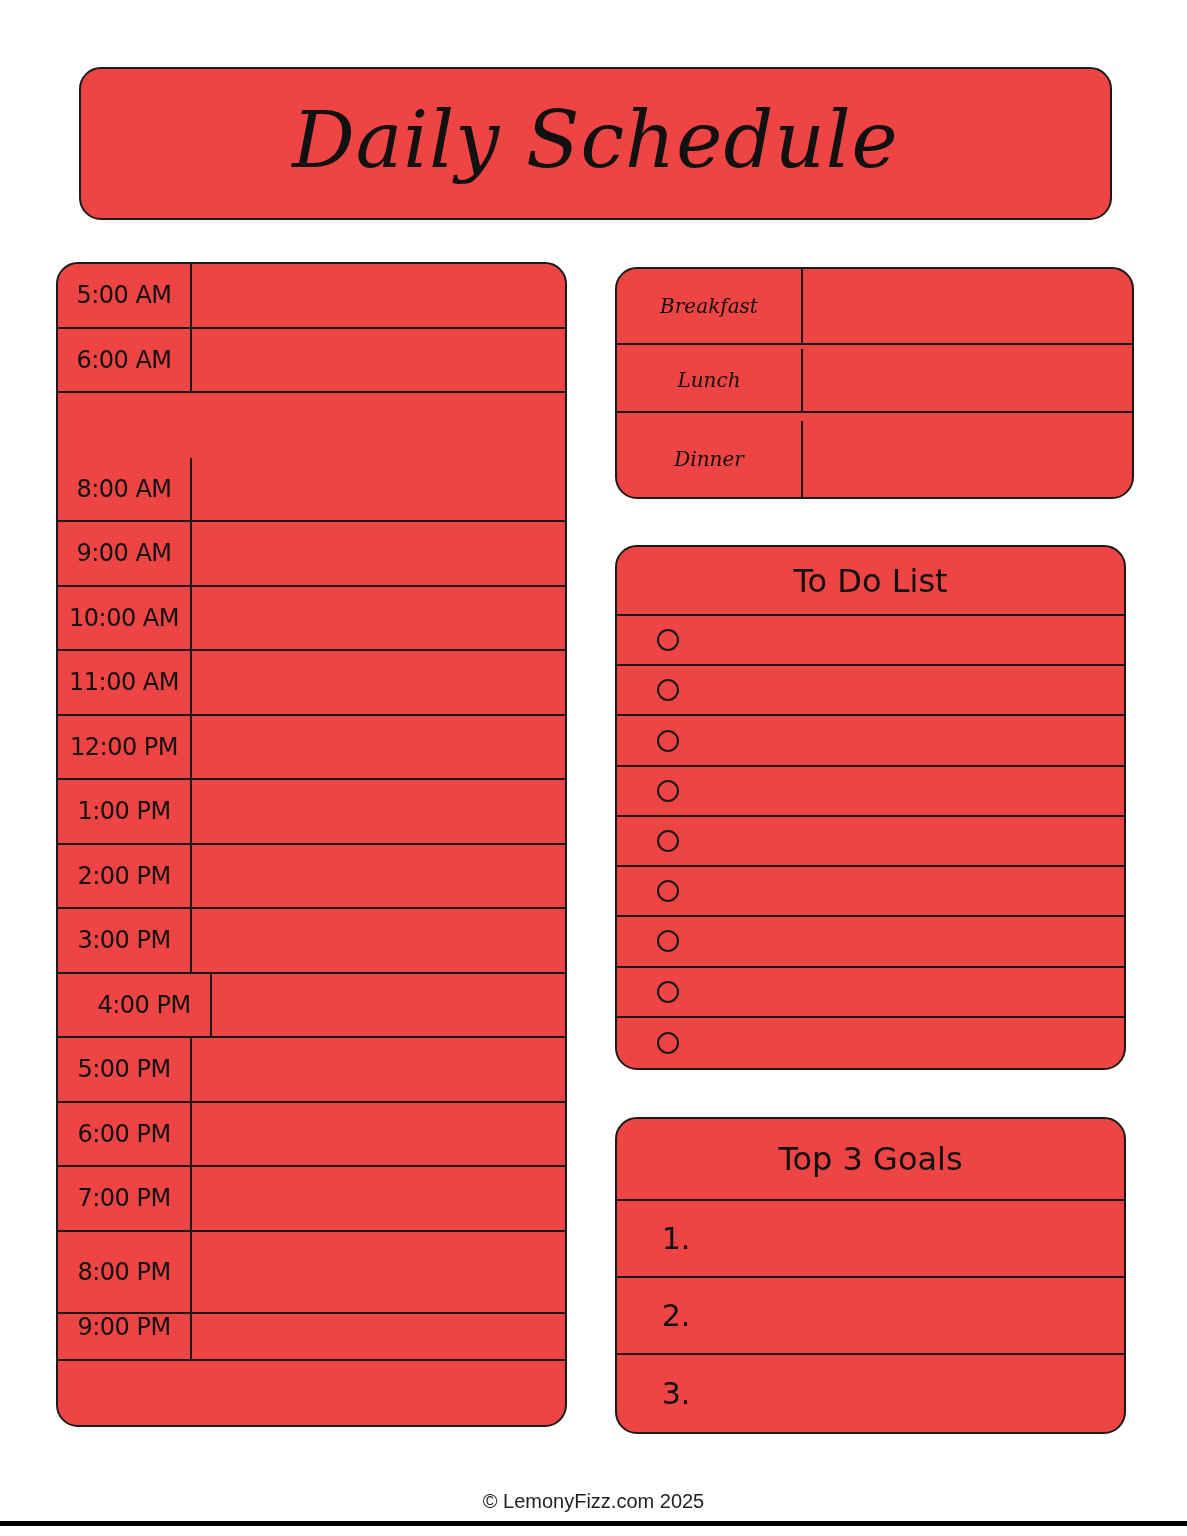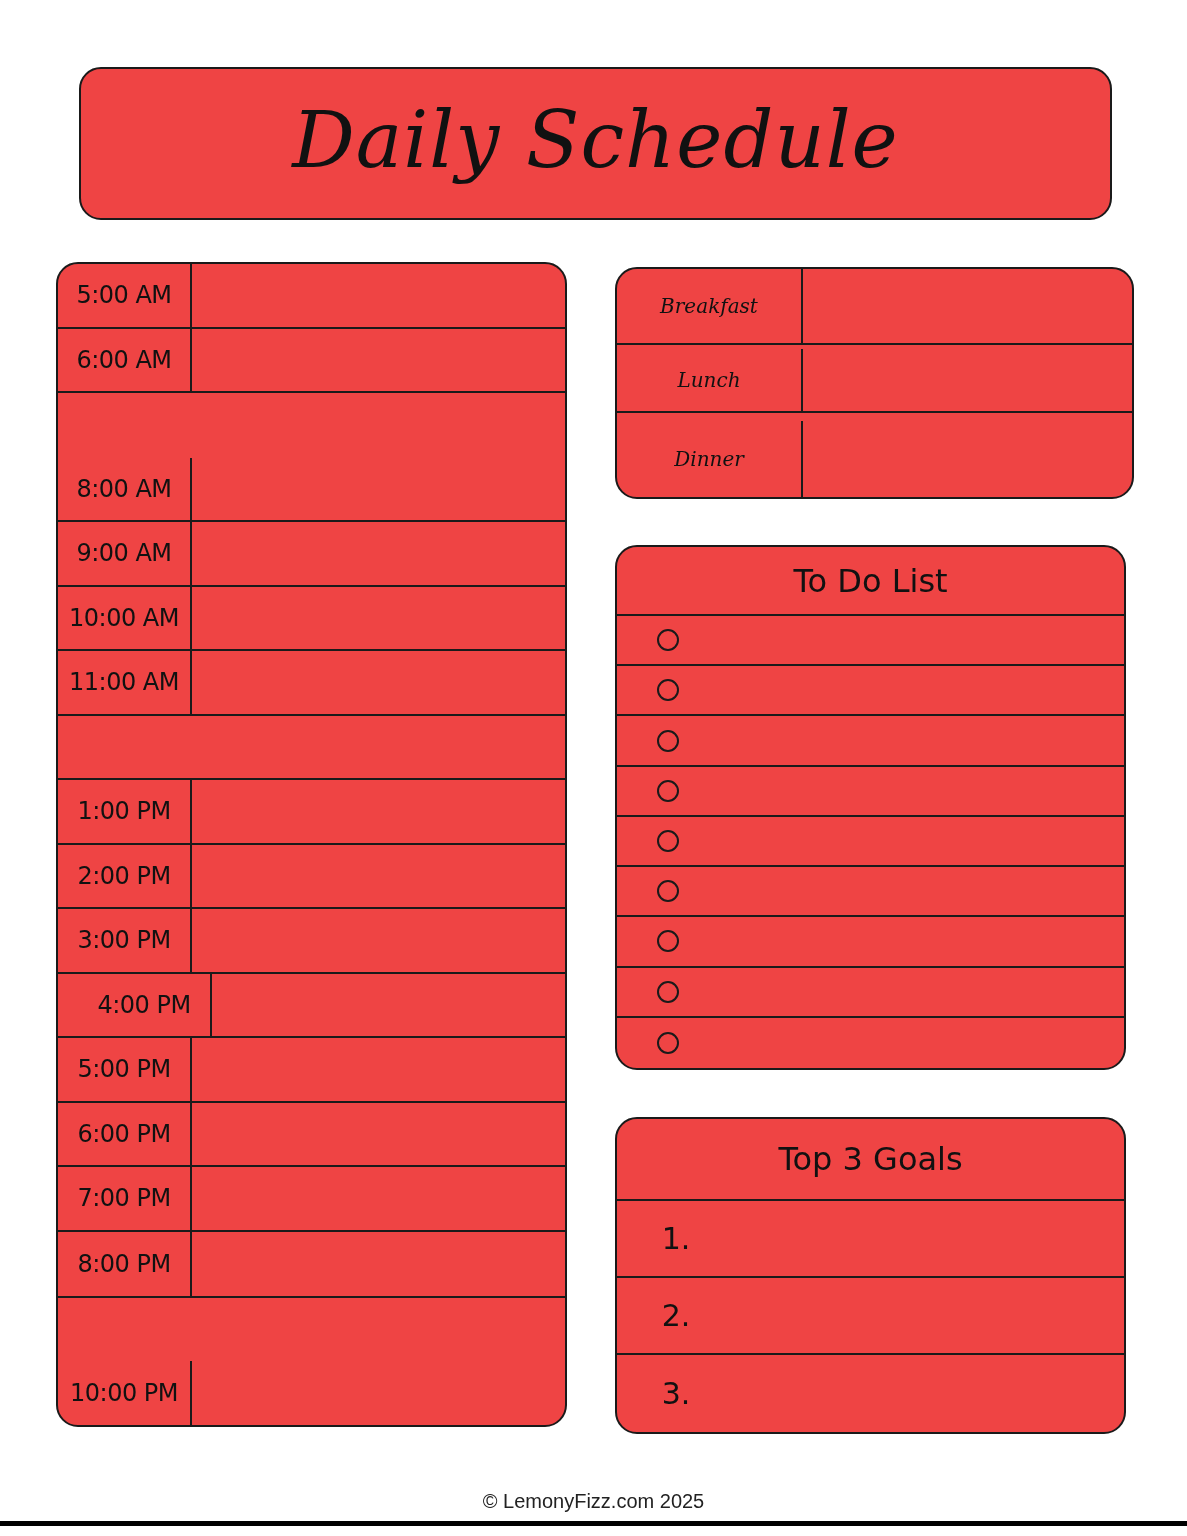--- a/index.html
+++ b/index.html
@@ -48,20 +48,21 @@
     </div>
     <div class="row" style="top: 322.5px; height: 64.5px;">
       <div class="time-cell">10:00 AM</div>
       <div class="entry-cell"></div>
     </div>
     <div class="row" style="top: 387px; height: 64.5px;">
       <div class="time-cell">11:00 AM</div>
       <div class="entry-cell"></div>
     </div>
     <div class="row" style="top: 451.5px; height: 64.5px;">
+      <div class="time-cell">12:00 PM</div>
       <div class="entry-cell"></div>
     </div>
     <div class="row" style="top: 516px; height: 64.5px;">
       <div class="time-cell">1:00 PM</div>
       <div class="entry-cell"></div>
     </div>
     <div class="row" style="top: 580.5px; height: 64.5px;">
       <div class="time-cell">2:00 PM</div>
       <div class="entry-cell"></div>
     </div>
@@ -78,26 +79,26 @@
       <div class="entry-cell"></div>
     </div>
     <div class="row" style="top: 838.5px; height: 64.5px;">
       <div class="time-cell">6:00 PM</div>
       <div class="entry-cell"></div>
     </div>
     <div class="row" style="top: 903px; height: 64.5px;">
       <div class="time-cell">7:00 PM</div>
       <div class="entry-cell"></div>
     </div>
-    <div class="row" style="top: 967.5px; height: 66px;">
+    <div class="row" style="top: 967.5px; height: 82px;">
       <div class="time-cell">8:00 PM</div>
       <div class="entry-cell"></div>
     </div>
-    <div class="row last" style="top: 1096.5px; height: 64.5px;">
-      <div class="time-cell">10:00 PM</div>
+    <div class="row" style="top: 1032px; height: 64.5px;">
+      <div class="time-cell">9:00 PM</div>
       <div class="entry-cell"></div>
     </div>
   </div>
 
 <div class="box meals" id="meals">
     <div class="row" style="top: 0px; height: 76px;">
       <div class="meal-label">Breakfast</div>
       <div class="entry-cell"></div>
     </div>
     <div class="row" style="top: 80px; height: 64px; text-align: center;">

